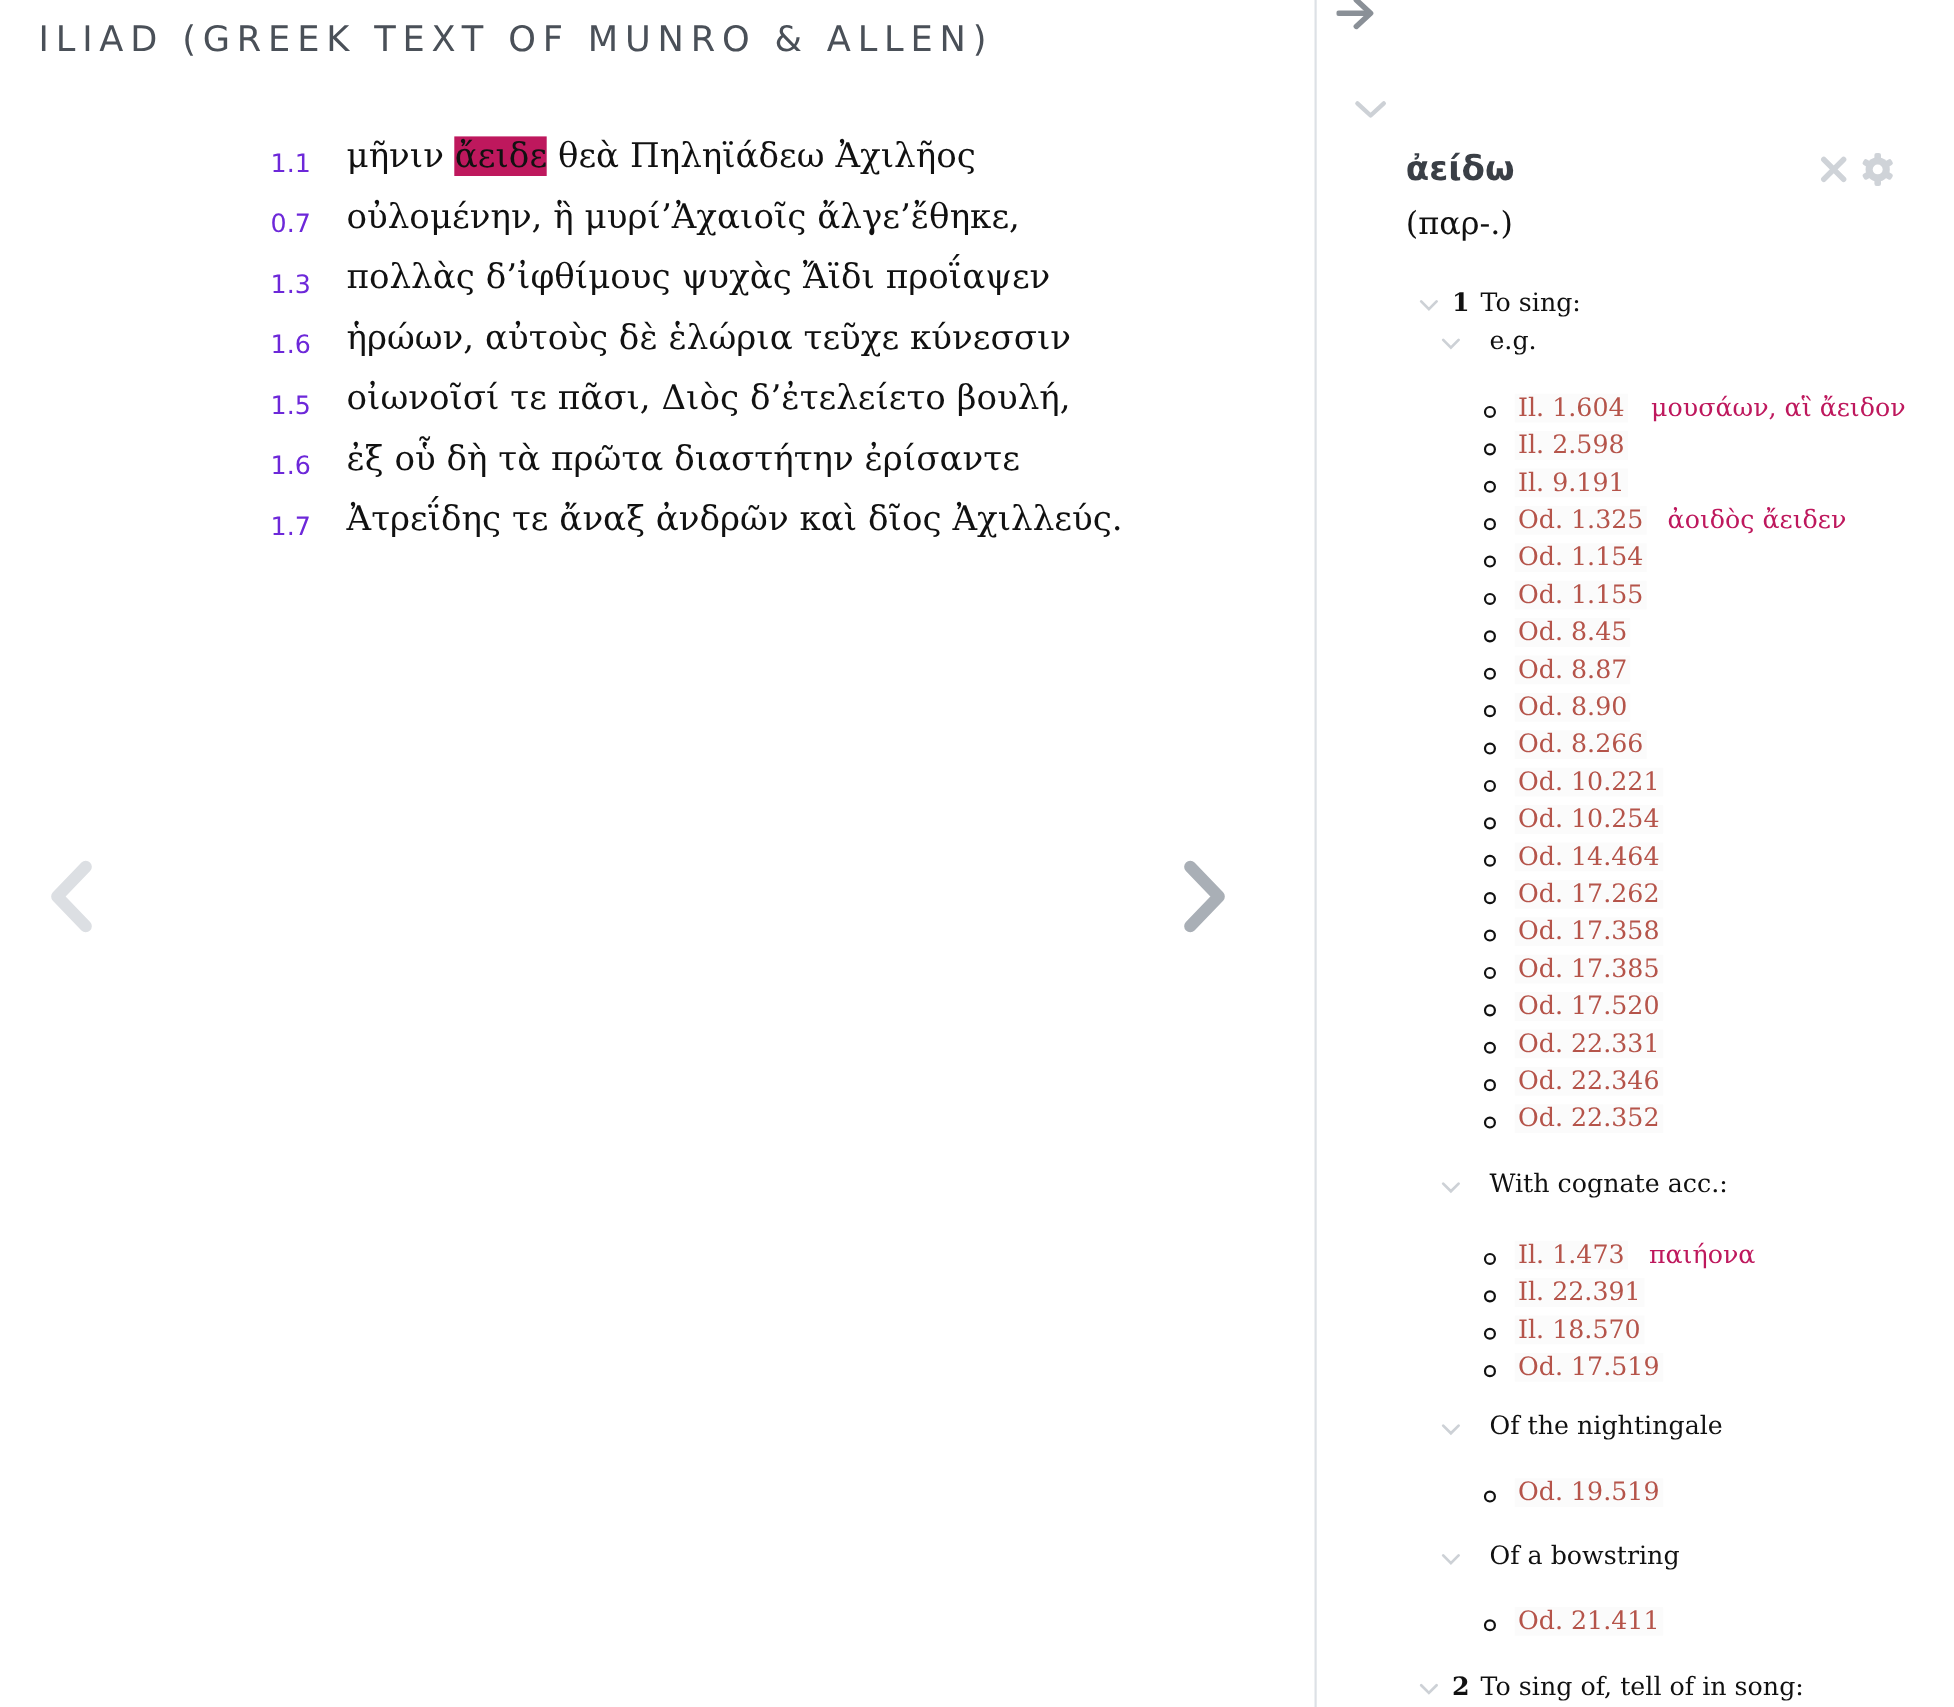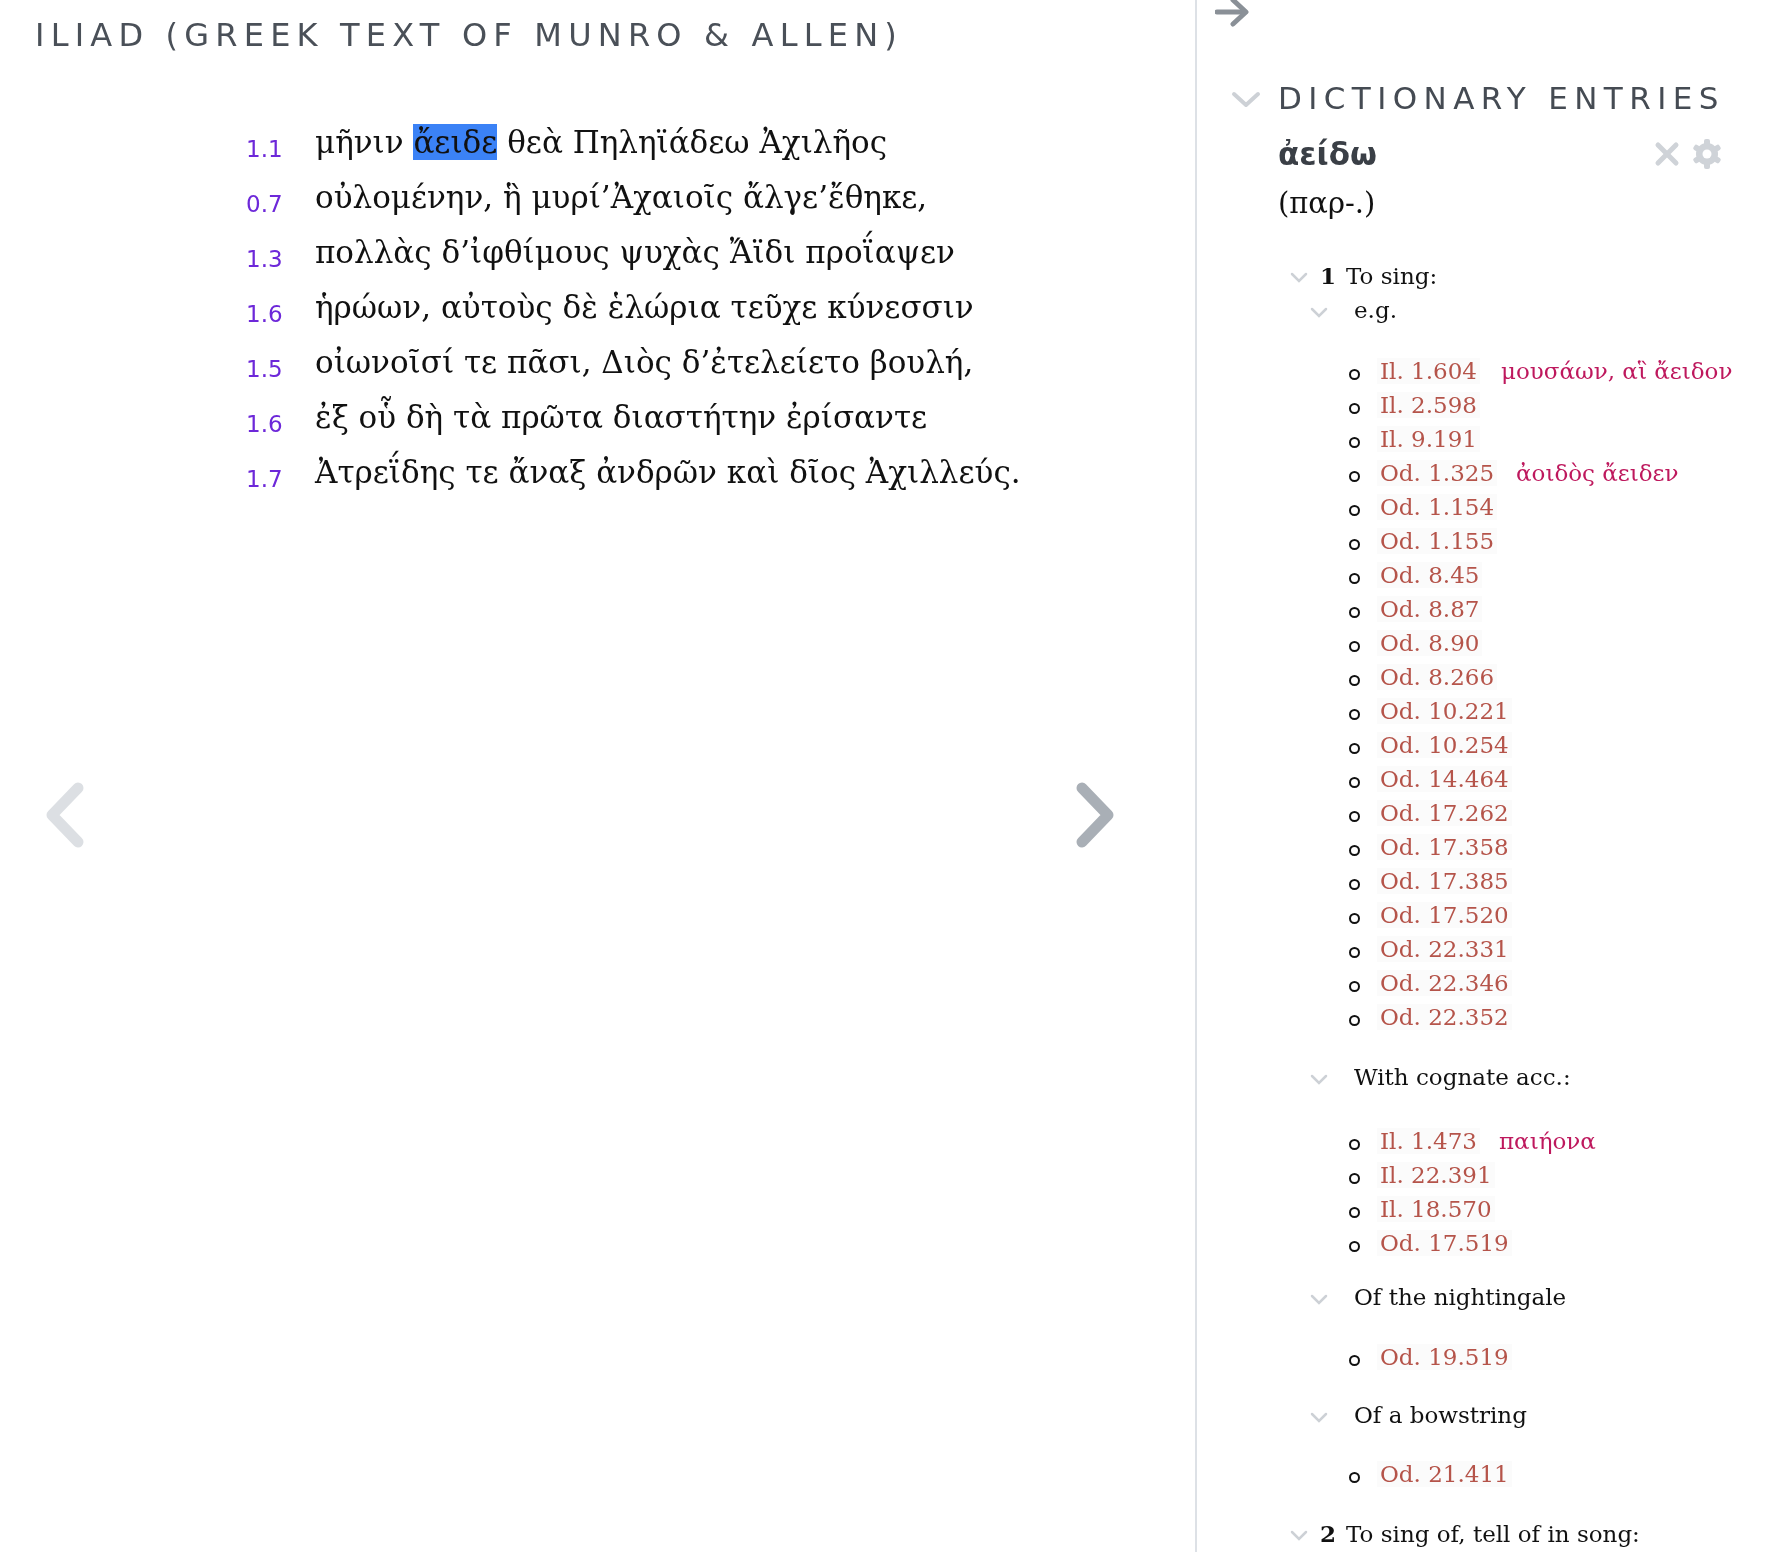--- a/index.html
+++ b/index.html
@@ -18,21 +18,21 @@
   .verse-line { position: absolute; left: 0; height: 55px; white-space: nowrap; }
   .line-num {
     position: absolute; left: 246px; top: 12px;
     font-family: "DejaVu Sans", sans-serif; font-size: 23px; color: #6d28d9;
   }
   .line-text {
     position: absolute; left: 315px; top: 0;
     font-family: "DejaVu Serif", serif; font-size: 31px; color: #111;
   }
   .word { cursor: pointer; }
-  .word.hl { background: #3b82f6; }
+  .word.hl { background: #be185d; }
   .nav-arrow { position: absolute; top: 780px; width: 50px; height: 70px; cursor: pointer; }
   .nav-prev { left: 42px; }
   .nav-next { left: 1068px; }
   .divider { position: absolute; left: 1195px; top: 0; width: 2px; height: 1552px; background: #dde1e6; }
 
   .right-pane { position: absolute; left: 1197px; top: 0; width: 579px; height: 1552px; }
   .collapse-arrow { position: absolute; left: 18px; top: 0; width: 40px; height: 30px; cursor: pointer; }
   .section-chevron { position: absolute; left: 34px; top: 90px; width: 30px; height: 20px; cursor: pointer; }
   .section-title {
     position: absolute; left: 81px; top: 80px; margin: 0; font-weight: normal;
@@ -173,21 +173,20 @@
       <line x1="2" y1="12" x2="30" y2="12" stroke="#8a9097" stroke-width="5" stroke-linecap="round"></line>
       <polyline points="18,0 31,12 18,24" fill="none" stroke="#8a9097" stroke-width="5" stroke-linecap="round" stroke-linejoin="round"></polyline>
     </svg>
   </div>
 
   <div class="section-chevron">
     <svg width="30" height="20" viewBox="0 0 30 20">
       <polyline points="3,4 15,15 27,4" fill="none" stroke="#cdd1d6" stroke-width="4" stroke-linecap="round" stroke-linejoin="round"></polyline>
     </svg>
   </div>
-  <h2 class="section-title">DICTIONARY ENTRIES</h2>
 
   <div class="lemma">ἀείδω</div>
   <div class="lemma-note">(παρ-.)</div>
 
   <div class="close-btn">
     <svg width="28" height="28" viewBox="0 0 28 28">
       <line x1="5" y1="5" x2="23" y2="23" stroke="#cfd3d8" stroke-width="5" stroke-linecap="round"></line>
       <line x1="23" y1="5" x2="5" y2="23" stroke="#cfd3d8" stroke-width="5" stroke-linecap="round"></line>
     </svg>
   </div>

